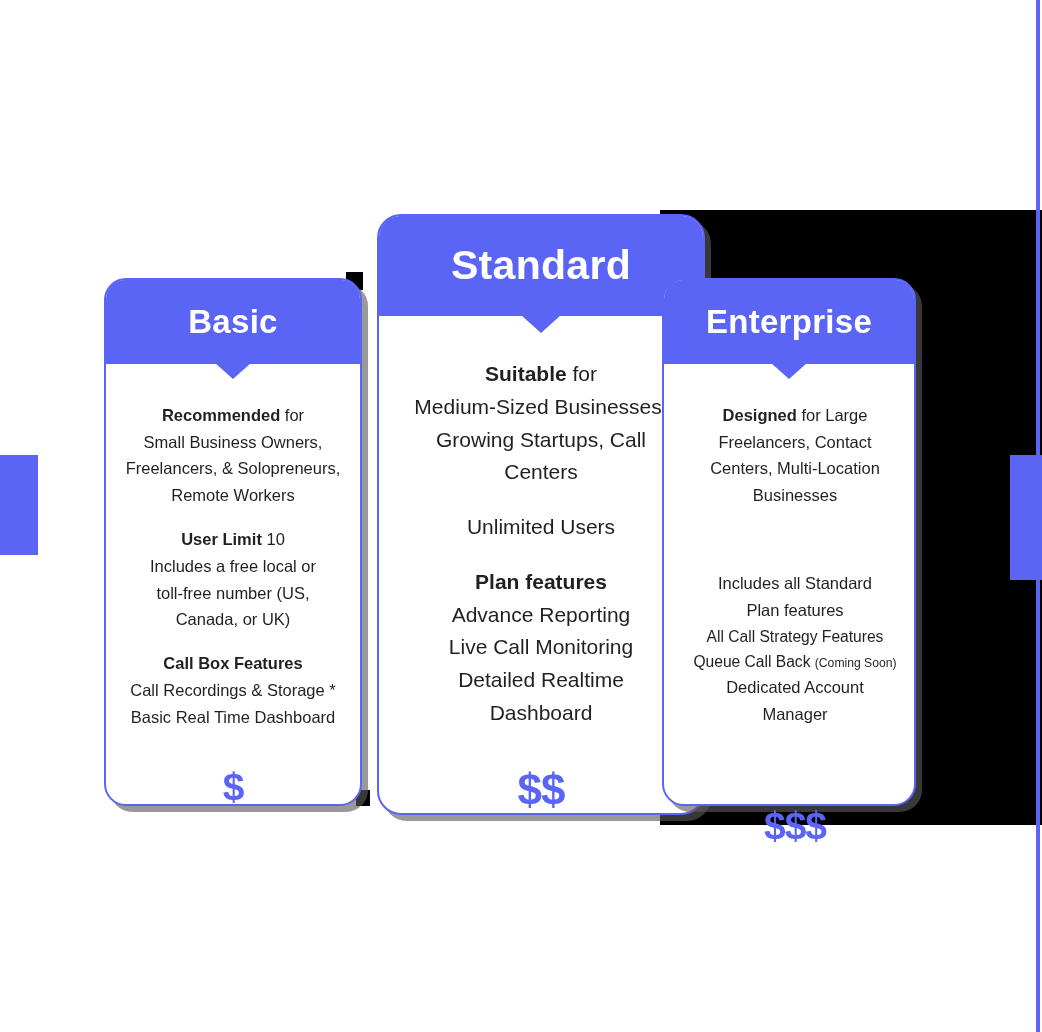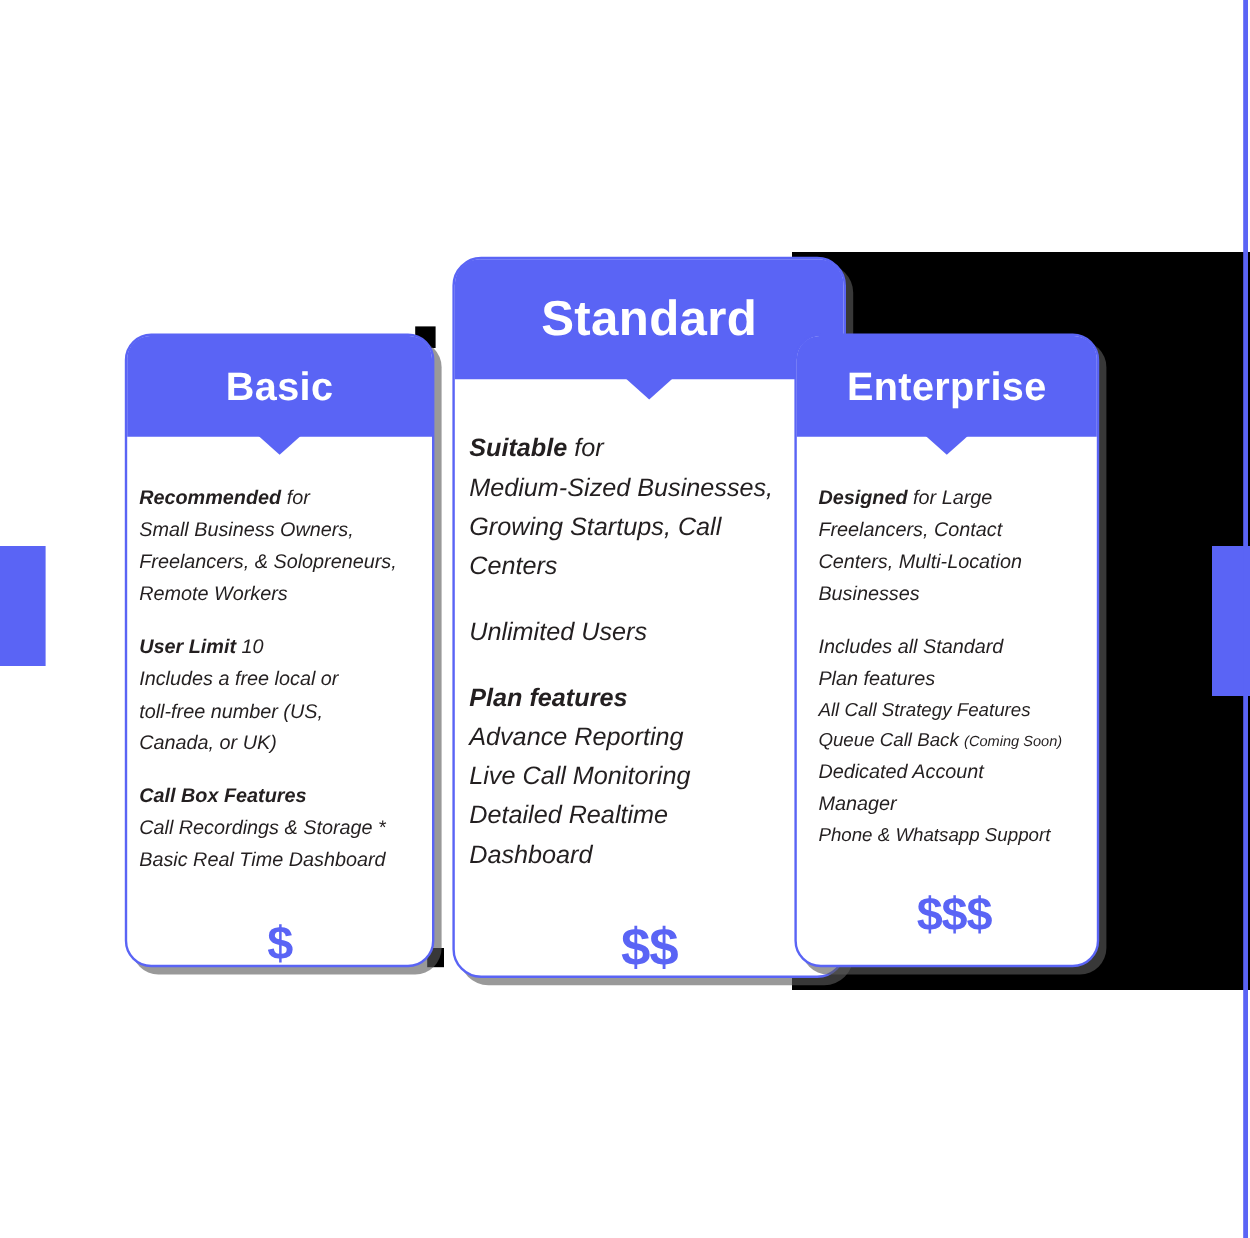--- a/index.html
+++ b/index.html
@@ -121,22 +121,21 @@
     display: flex;
     flex-direction: column;
     align-items: center;
     text-align: center;
     color: #231f20;
     box-sizing: border-box;
   }
 
   .block {
     width: 100%;
-    text-align: left;
-    font-style: italic;
+    text-align: center;
   }
   .block + .block {
     margin-top: 1.05em;
   }
   .line {
     display: block;
     white-space: nowrap;
   }
   .line.wrapok {
     white-space: normal;
@@ -199,20 +198,21 @@
     top: 278px;
     width: 254px;
     height: 528px;
   }
   #card-enterprise .card-header { height: 84px; }
   #card-enterprise .card-header-title { font-size: 33px; }
   #card-enterprise .card-body {
     padding: 38px 6px 14px 18px;
     font-size: 16.5px;
     line-height: 1.62;
+    gap: 44px;
   }
   #card-enterprise .price { font-size: 39px; margin-top: 22px; }
   #card-enterprise .tight { font-size: 15.6px; }
 </style>
 </head>
 <body>
 
 <div id="stage">
 
   <div class="deco-black-panel"></div>
@@ -311,20 +311,19 @@
 
       <div class="block">
         <span class="line">Includes all Standard</span>
         <span class="line">Plan features</span>
         <span class="line tight">All Call Strategy Features</span>
         <span class="line tight">
           <span>Queue Call Back </span><span class="small-note">(Coming Soon)</span>
         </span>
         <span class="line">Dedicated Account</span>
         <span class="line">Manager</span>
-        <span class="line tight">Phone &amp;  Whatsapp Support</span>
       </div>
 
       <div class="price">$$$</div>
     </div>
   </div>
 
 </div>
 
 </body></html>

